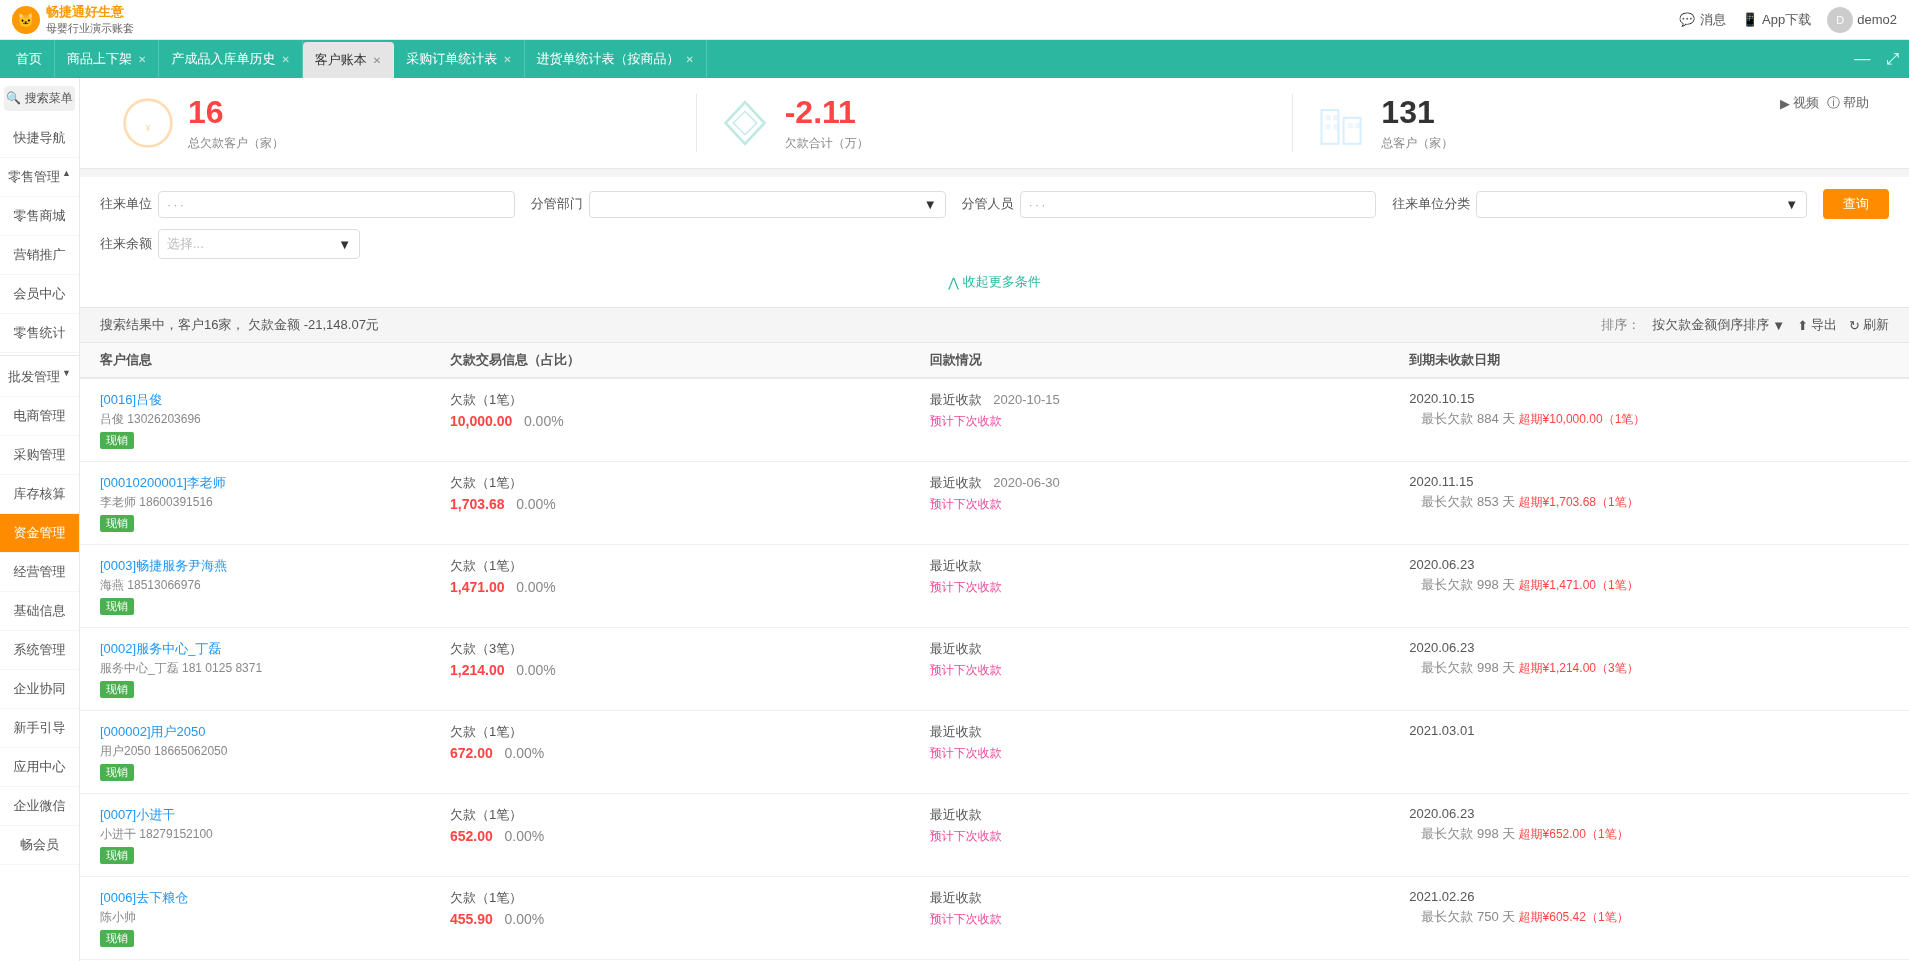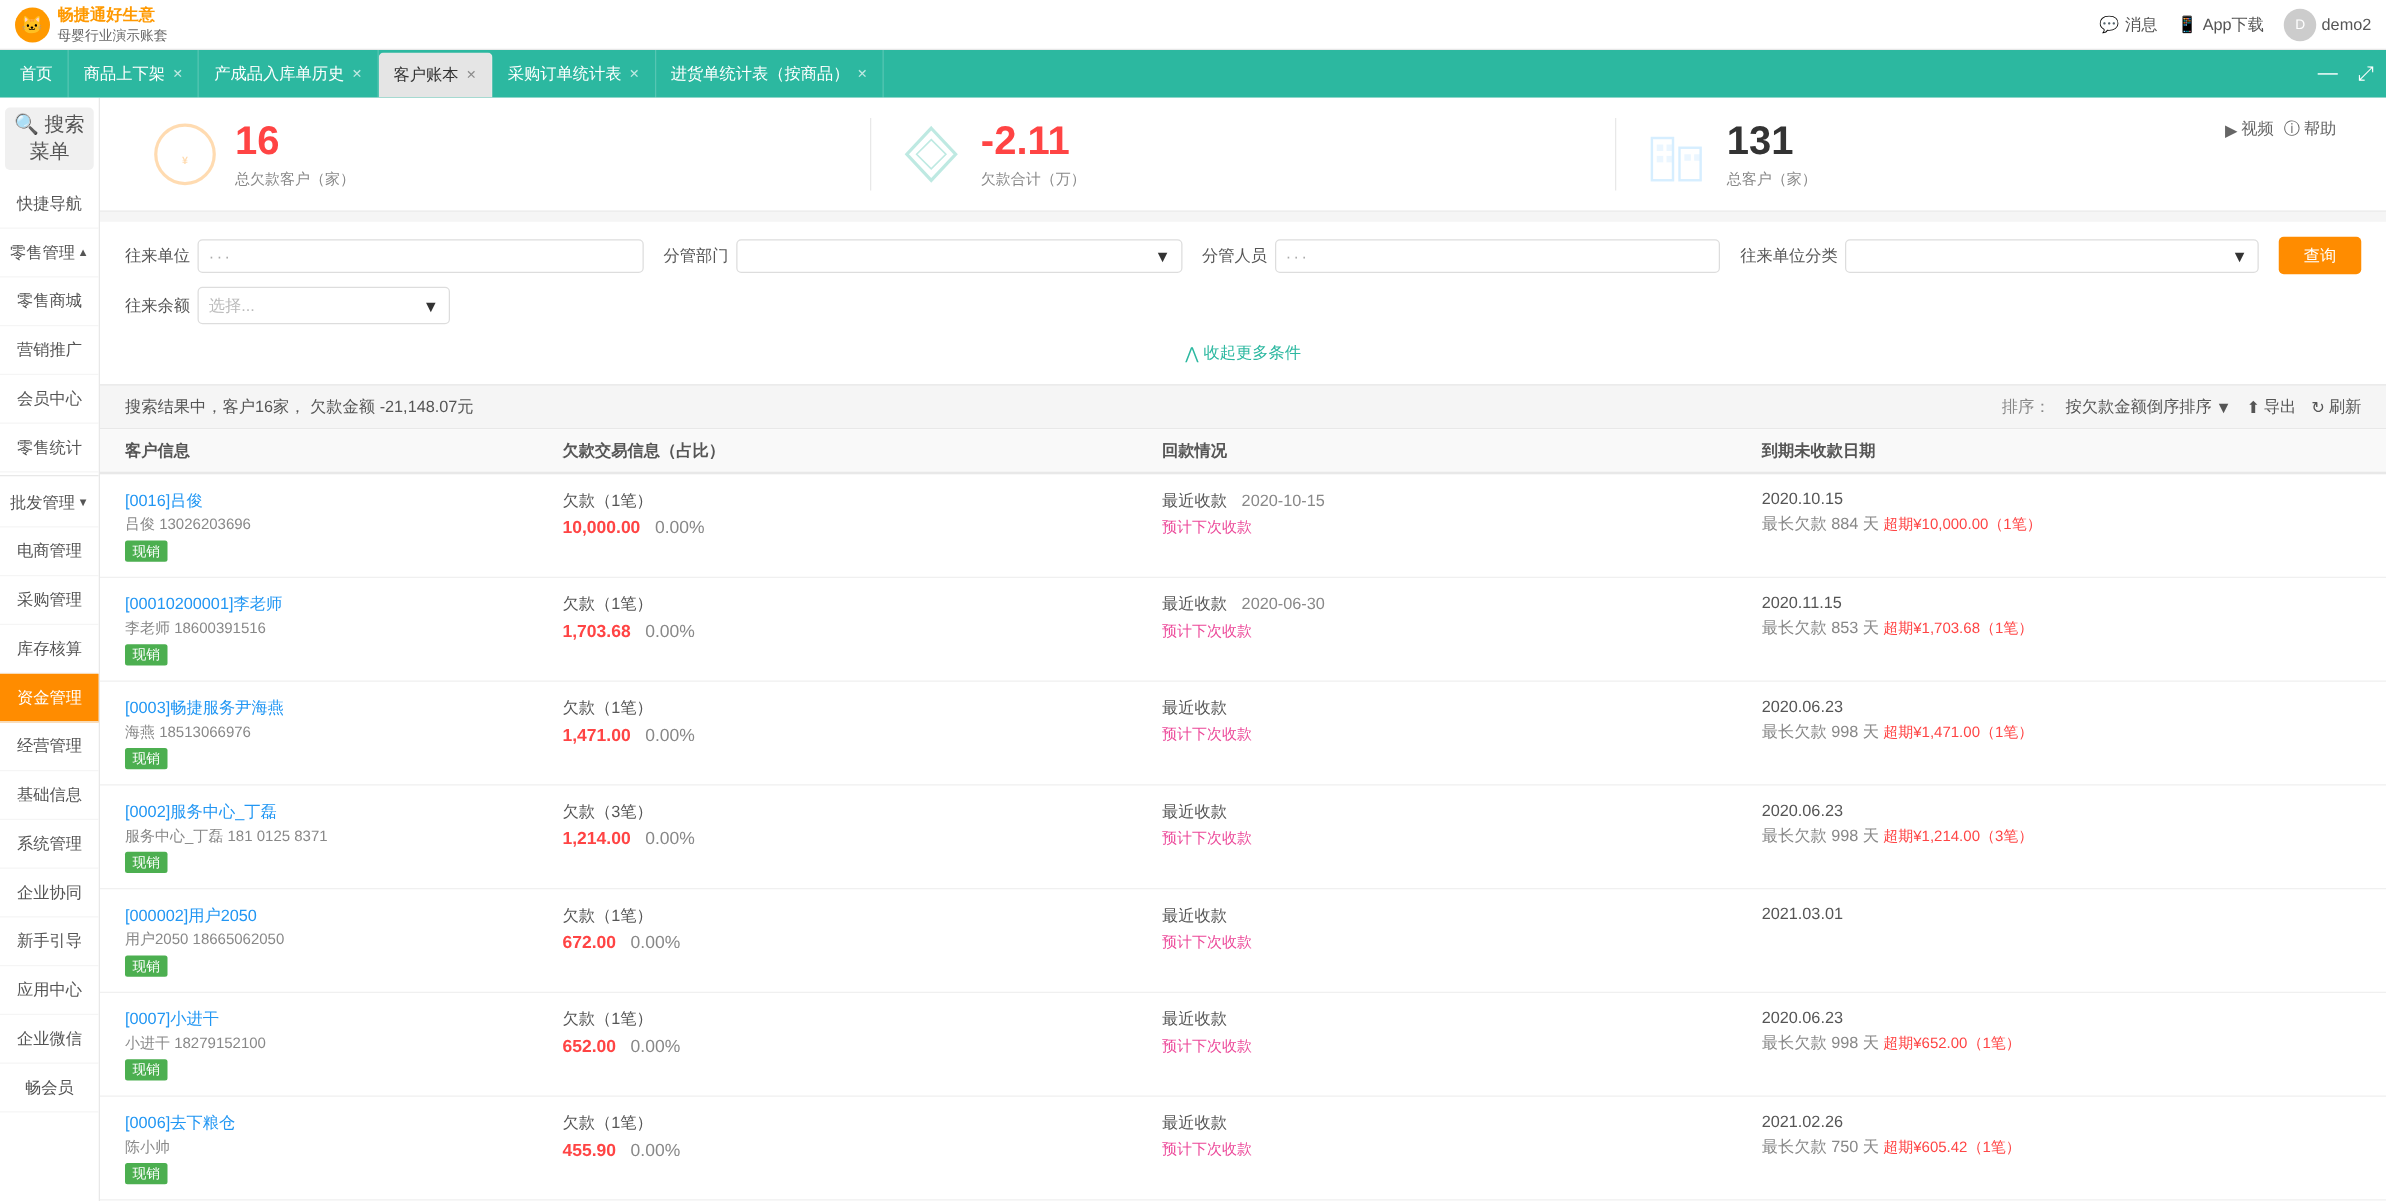--- a/index.html
+++ b/index.html
@@ -23,24 +23,24 @@
     .tab-close { font-size: 10px; opacity: 0.7; margin-left: 2px; }
     .tabbar-actions { margin-left: auto; display: flex; gap: 4px; }
     .tabbar-btn { color: #fff; cursor: pointer; font-size: 16px; padding: 2px 6px; }
 
     
     .main-layout { display: flex; flex: 1; overflow: hidden; }
 
     
     .sidebar { width: 80px; background: #fff; border-right: 1px solid #e8e8e8; display: flex; flex-direction: column; flex-shrink: 0; overflow-y: auto; }
     .sidebar-search { padding: 8px 4px; text-align: center; }
-    .sidebar-search-btn { width: 100%; background: #f0f0f0; border: none; border-radius: 4px; padding: 4px 2px; color: #555; cursor: pointer; font-size: 16px; }
+    .sidebar-search-btn { width: 100%; background: #f0f0f0; border: none; border-radius: 4px; padding: 4px 2px; color: #555; cursor: pointer; font-size: 12px; }
     .sidebar-item { padding: 10px 4px; text-align: center; cursor: pointer; color: #555; font-size: 12px; border-bottom: 1px solid #f5f5f5; }
     .sidebar-item.active { background: #ff8c00; color: #fff; }
-    .sidebar-item.has-arrow { display: flex; align-items: center; justify-content: center; gap: 2px; }
+    .sidebar-item.has-arrow { display: flex; justify-content: center; gap: 2px; }
     .sidebar-divider { height: 1px; background: #e8e8e8; margin: 2px 0; }
     .sidebar-item .item-arrow { font-size: 9px; }
 
     
     .content { flex: 1; overflow-y: auto; background: #f5f5f5; }
 
     
     .stats-row { display: flex; background: #fff; padding: 16px 20px; gap: 0; border-bottom: 1px solid #e8e8e8; }
     .stat-card { display: flex; align-items: center; gap: 12px; flex: 1; padding: 0 20px; border-right: 1px solid #e8e8e8; }
     .stat-card:last-child { border-right: none; }
@@ -83,21 +83,21 @@
 
     .debt-count { color: #555; font-size: 13px; margin-bottom: 4px; }
     .debt-amount { color: #ff4444; font-size: 14px; font-weight: bold; }
     .debt-percent { color: #888; font-size: 14px; margin-left: 8px; }
 
     .return-latest { color: #555; font-size: 13px; }
     .return-date { color: #888; font-size: 13px; margin-left: 8px; }
     .return-next { color: #ec4899; font-size: 12px; margin-top: 4px; }
 
     .overdue-date { color: #555; font-size: 13px; margin-bottom: 4px; }
-    .overdue-info { color: #888; font-size: 12px; margin-top: 2px; }
+    .overdue-info { color: #888; font-size: 12px; margin-top: 2px; margin-left: 12px; }
     .overdue-link { color: #ff4444; cursor: pointer; font-size: 12px; }
 
     
     ::-webkit-scrollbar { width: 6px; height: 6px; }
     ::-webkit-scrollbar-track { background: #f1f1f1; }
     ::-webkit-scrollbar-thumb { background: #ccc; border-radius: 3px; }
   </style>
 </head>
 <body>
 

